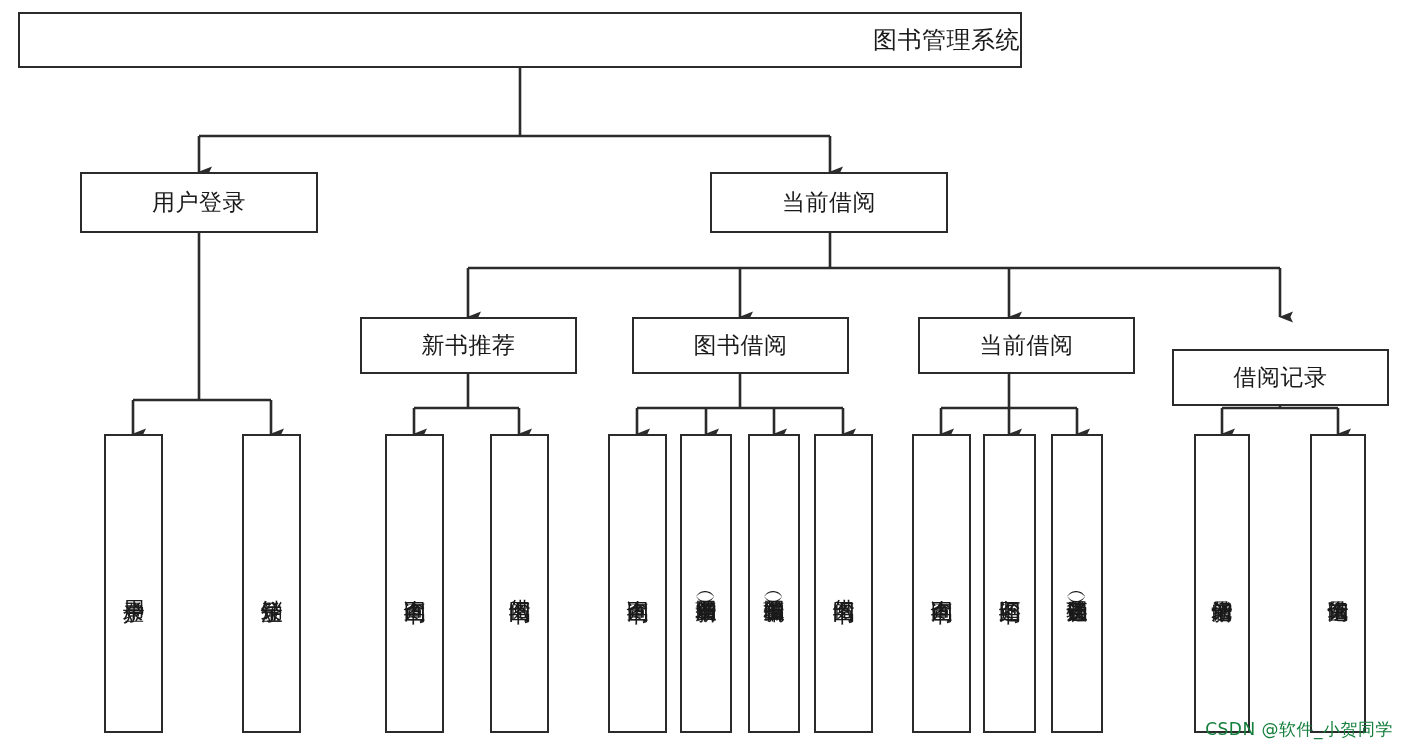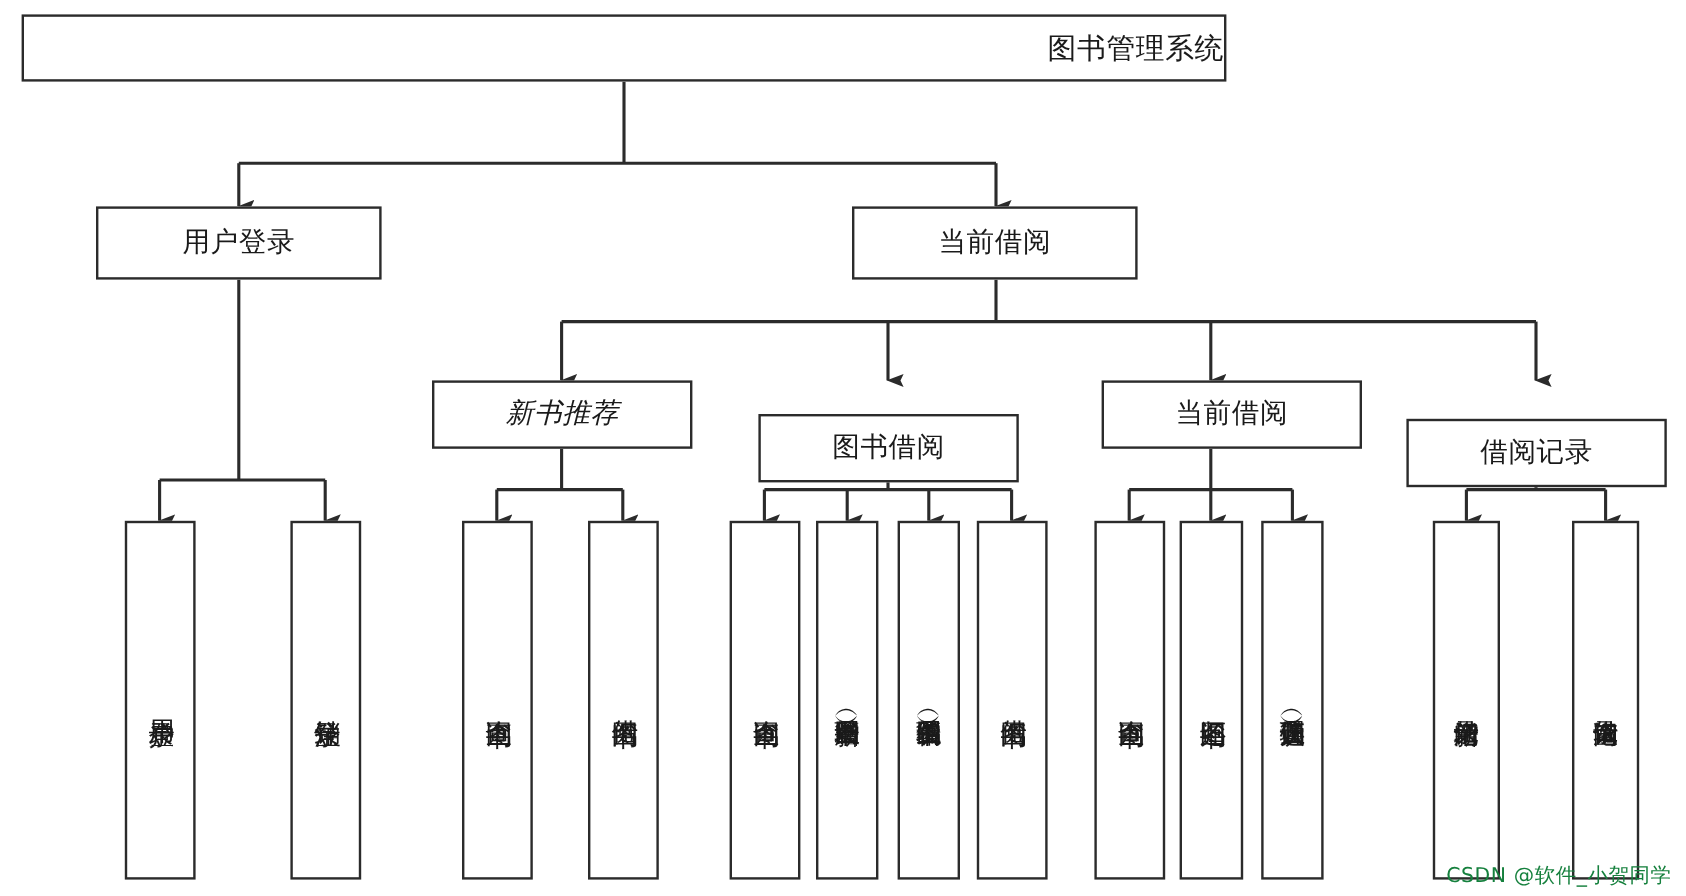--- a/index.html
+++ b/index.html
@@ -142,24 +142,24 @@
     <span class="label">图书管理系统</span>
   </div>
 
   <div class="node horiz" style="left:80px; top:172px; width:238px; height:61px;">
     <span class="label">用户登录</span>
   </div>
   <div class="node horiz" style="left:710px; top:172px; width:238px; height:61px;">
     <span class="label">当前借阅</span>
   </div>
 
-  <div class="node horiz" style="left:360px; top:317px; width:217px; height:57px;font-style:italic;">
+  <div class="node horiz" style="left:360px; top:317px; width:217px; height:57px;">
     <span class="label">新书推荐</span>
   </div>
-  <div class="node horiz" style="left:632px; top:317px; width:217px; height:57px;margin-top:28px;">
+  <div class="node horiz" style="left:632px; top:317px; width:217px; height:57px;">
     <span class="label">图书借阅</span>
   </div>
   <div class="node horiz" style="left:918px; top:317px; width:217px; height:57px;">
     <span class="label">当前借阅</span>
   </div>
   <div class="node horiz" style="left:1172px; top:317px; width:217px; height:57px;margin-top:32px;">
     <span class="label">借阅记录</span>
   </div>
 
   <div class="node vert" style="left:104px; top:434px; width:59px; height:299px;">

